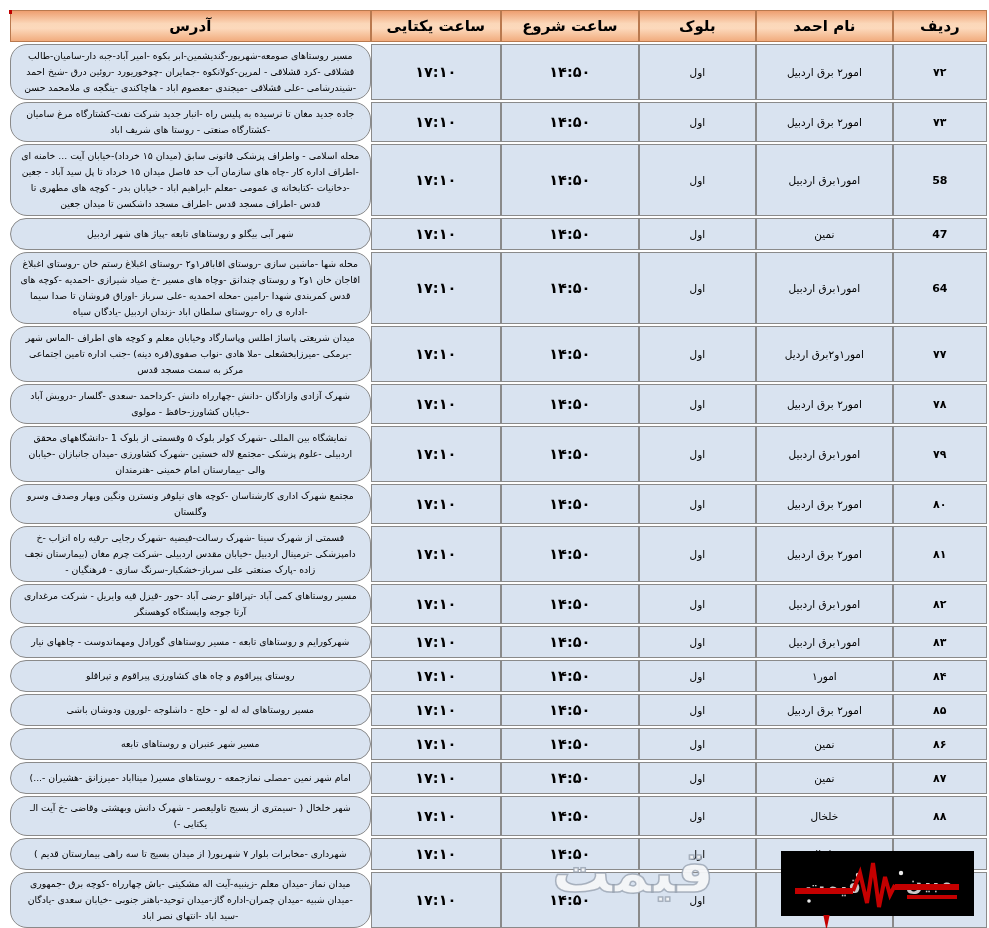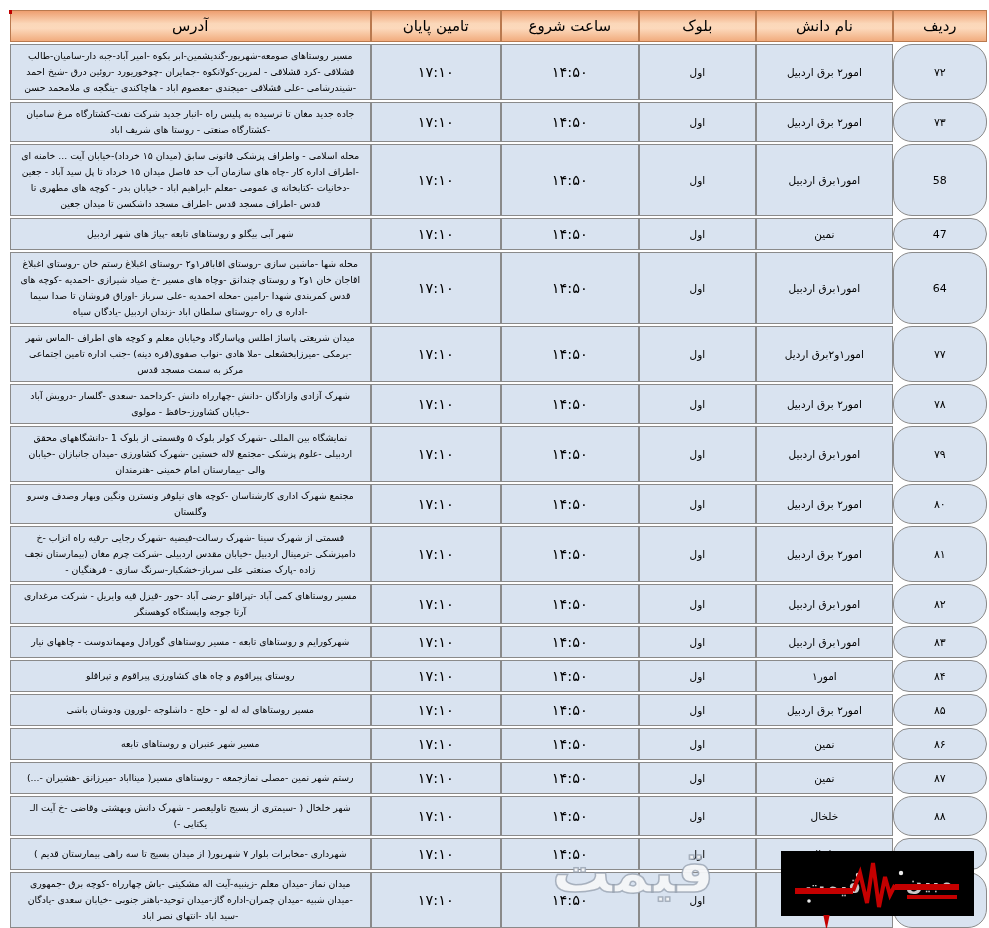--- a/index.html
+++ b/index.html
@@ -9,32 +9,32 @@
     font-family:"DejaVu Sans",sans-serif;
   }
   .sheet{position:absolute;right:2px;top:8px;width:977px;}
   table{
     width:100%;table-layout:fixed;direction:rtl;
     border-collapse:separate;border-spacing:0 2px;
   }
   th{
     background:linear-gradient(180deg,#ee9f70 0%,#fbd7b9 42%,#fcd9bc 58%,#f1ac7e 100%);
     border:1px solid #b9794e;
-    font-weight:normal;font-size:15px;color:#000;
+    font-weight:bold;font-size:15px;color:#000;
     padding:5px 3px;height:20px;
   }
   td{
     background:#d9e3f0;border:1px solid #8a8a8a;
     text-align:center;vertical-align:middle;color:#000;
     padding:2px 3px;height:24px;
   }
-  td.address{font-size:9.3px;line-height:16px;padding:3px 9px;}
-  td.time{font-weight:normal;font-size:14.5px;letter-spacing:1px;}
+  td.address{font-size:9.3px;line-height:16px;padding:3px 9px;border-radius:17px;}
+  td.time{font-weight:bold;font-size:14.5px;letter-spacing:1px;}
   td.small{font-size:10.5px;}
-  td.no{font-weight:normal;font-size:11px;border-radius:19px;}
+  td.no{font-weight:bold;font-size:11px;}
   .corner-mark{position:absolute;right:977px;top:10px;width:3px;height:4px;background:#c00000;}
   
   .wm-text{
     position:absolute;left:552px;top:838px;width:250px;
     direction:rtl;text-align:left;
     font-size:58px;font-weight:bold;
     color:rgba(255,255,255,0.88);
     -webkit-text-stroke:1.5px rgba(150,160,175,0.75);
     text-shadow:0 0 1px rgba(120,130,150,0.6);
     z-index:5;pointer-events:none;
@@ -58,24 +58,24 @@
       <col style="width:94px">
         <col style="width:136px">
         <col style="width:117px">
       <col style="width:137px">
         <col style="width:130px">
         <col style="width:359px">
     </colgroup>
     <thead>
       <tr>
         <th>ردیف</th>
-        <th>نام دانش</th>
+        <th>نام احمد</th>
         <th>بلوک</th>
         <th>ساعت شروع</th>
-        <th>تامین پایان</th>
+        <th>ساعت یکتایی</th>
         <th>آدرس</th>
       </tr>
     </thead>
     <tbody id="tbody">
   <tr>
     <td class="no">۷۲</td>
     <td class="small">امور۲ برق اردبیل</td>
     <td class="small">اول</td>
     <td class="time">۱۴:۵۰</td>
     <td class="time">۱۷:۱۰</td>
@@ -207,21 +207,21 @@
     <td class="time">۱۷:۱۰</td>
     <td class="address">مسیر شهر عنبران و روستاهای تابعه</td>
   </tr>
 
   <tr>
     <td class="no">۸۷</td>
     <td class="small">نمین</td>
     <td class="small">اول</td>
     <td class="time">۱۴:۵۰</td>
     <td class="time">۱۷:۱۰</td>
-    <td class="address">رستم شهر نمین -مصلی نمازجمعه - روستاهای مسیر( مینااباد -میرزانق -هشیران -...)</td>
+    <td class="address">امام شهر نمین -مصلی نمازجمعه - روستاهای مسیر( مینااباد -میرزانق -هشیران -...)</td>
   </tr>
 
   <tr>
     <td class="no">۸۸</td>
     <td class="small">خلخال</td>
     <td class="small">اول</td>
     <td class="time">۱۴:۵۰</td>
     <td class="time">۱۷:۱۰</td>
     <td class="address">شهر خلخال ( -سیمتری از بسیج تاولیعصر - شهرک دانش وبهشتی وقاضی -خ آیت الـ یکتایی -)</td>
   </tr>

